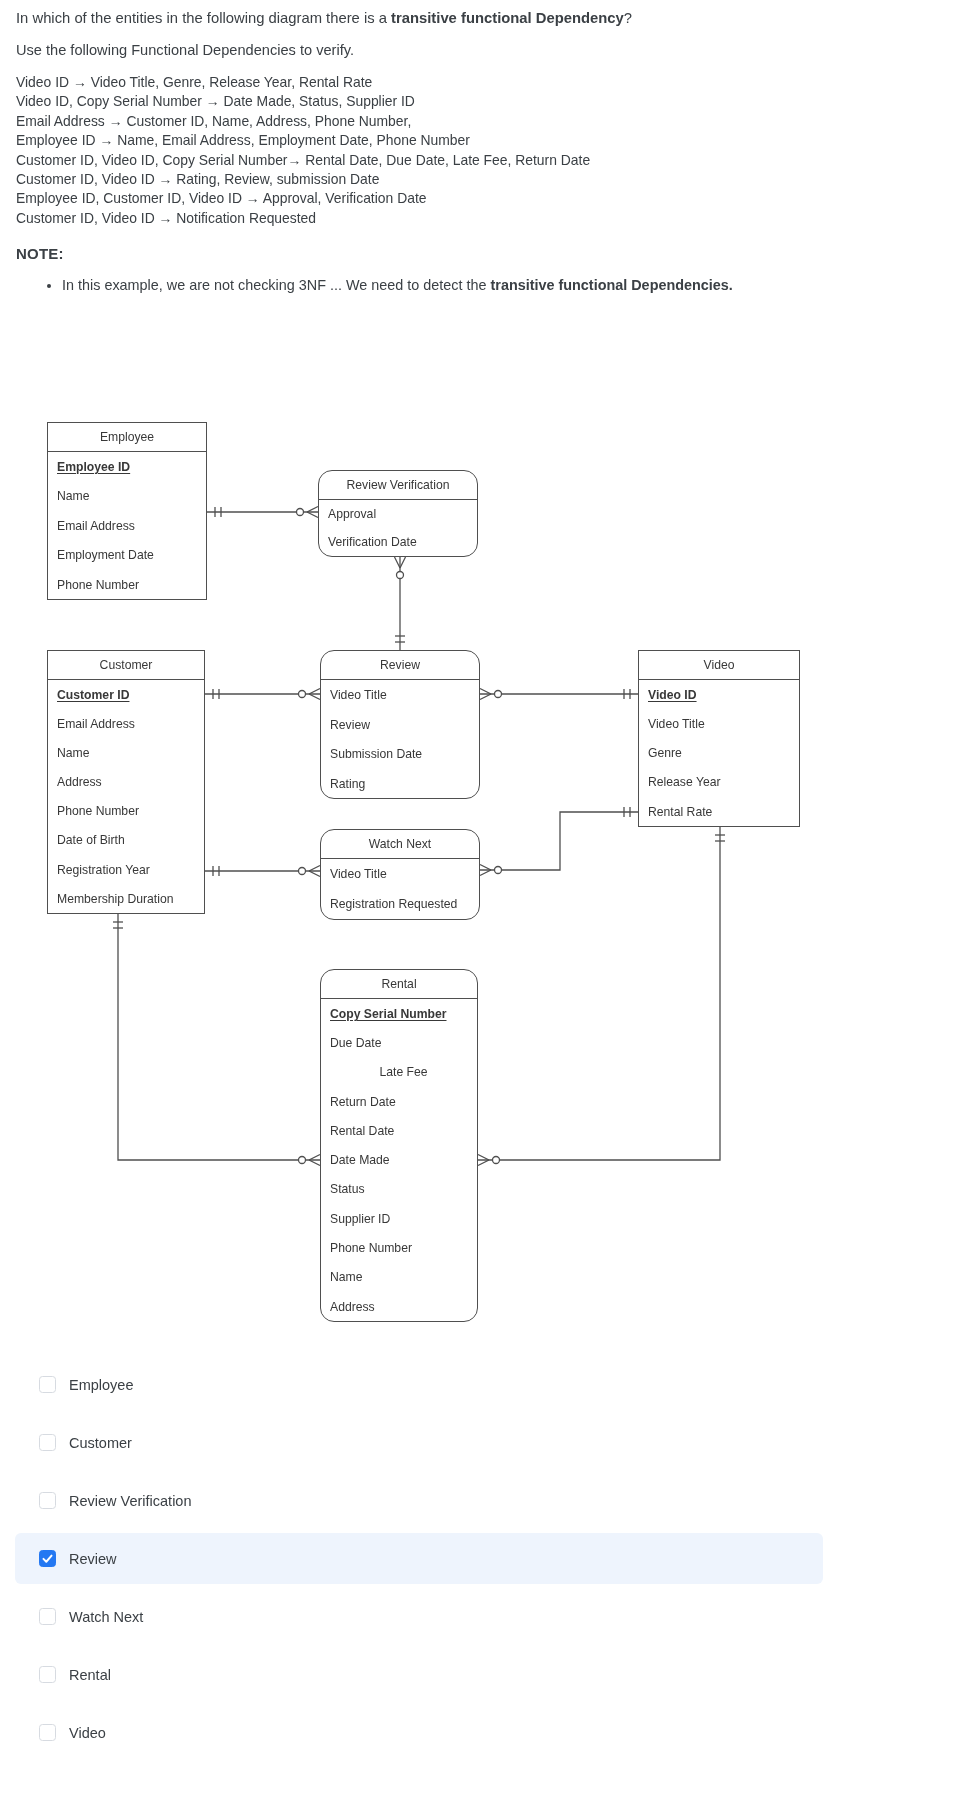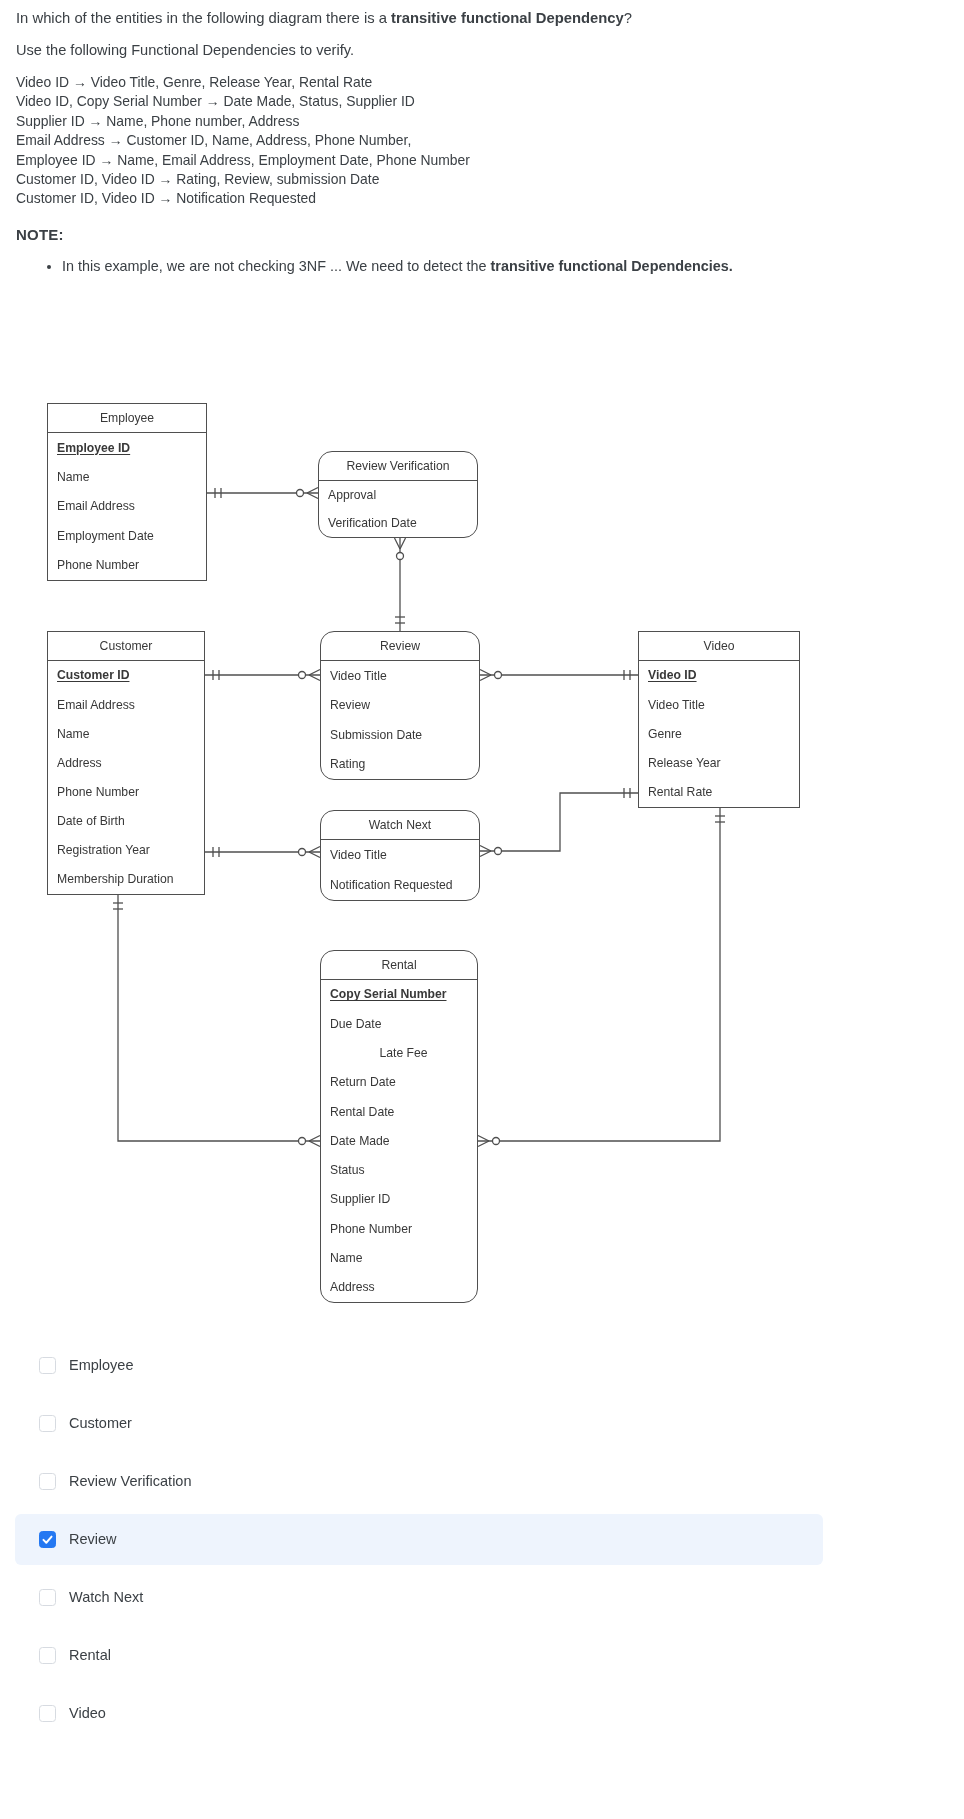--- a/index.html
+++ b/index.html
@@ -43,24 +43,25 @@
 
 <div class="page">
 
   <p class="question"><span>In which of the entities in the following diagram there is a </span><strong>transitive functional Dependency</strong><span>?</span></p>
 
   <p class="instruction">Use the following Functional Dependencies to verify.</p>
 
   <div class="fd-list" id="fd-list">
       <div class="fd-line">Video ID → Video Title, Genre, Release Year, Rental Rate</div>
       <div class="fd-line">Video ID, Copy Serial Number → Date Made, Status, Supplier ID</div>
-      <div class="fd-line">Supplier ID → Name, Phone number, Address</div>
       <div class="fd-line">Email Address → Customer ID, Name, Address, Phone Number,</div>
       <div class="fd-line">Employee ID → Name, Email Address, Employment Date, Phone Number</div>
+      <div class="fd-line">Customer ID, Video ID, Copy Serial Number→ Rental Date, Due Date, Late Fee, Return Date</div>
       <div class="fd-line">Customer ID, Video ID → Rating, Review, submission Date</div>
+      <div class="fd-line">Employee ID, Customer ID, Video ID → Approval, Verification Date</div>
       <div class="fd-line">Customer ID, Video ID → Notification Requested</div>
     </div>
 
   <p class="note-label">NOTE:</p>
   <ul class="note-list">
     <li><span>In this example, we are not checking 3NF ... We need to detect the </span><strong>transitive functional Dependencies.</strong></li>
   </ul>
 
   <div class="diagram" id="diagram">
     <svg id="connectors" width="964" height="935" viewBox="0 460 964 935">
@@ -199,21 +200,21 @@
         <div class="field" style="height: 29.2px;">
           <span>Rental Rate</span>
         </div>
       </div>
       <div class="entity rounded" style="left: 320px; top: 422px; width: 160px; height: 91px;">
         <div class="entity-title">Watch Next</div>
         <div class="field" style="height: 30px;">
           <span>Video Title</span>
         </div>
         <div class="field" style="height: 30px;">
-          <span>Notification Requested</span>
+          <span>Registration Requested</span>
         </div>
       </div>
       <div class="entity rounded" style="left: 320px; top: 562px; width: 158px; height: 353px;">
         <div class="entity-title">Rental</div>
         <div class="field" style="height: 29.2727px;">
           <span class="pk">Copy Serial Number</span>
         </div>
         <div class="field" style="height: 29.2727px;">
           <span>Due Date</span>
         </div>

